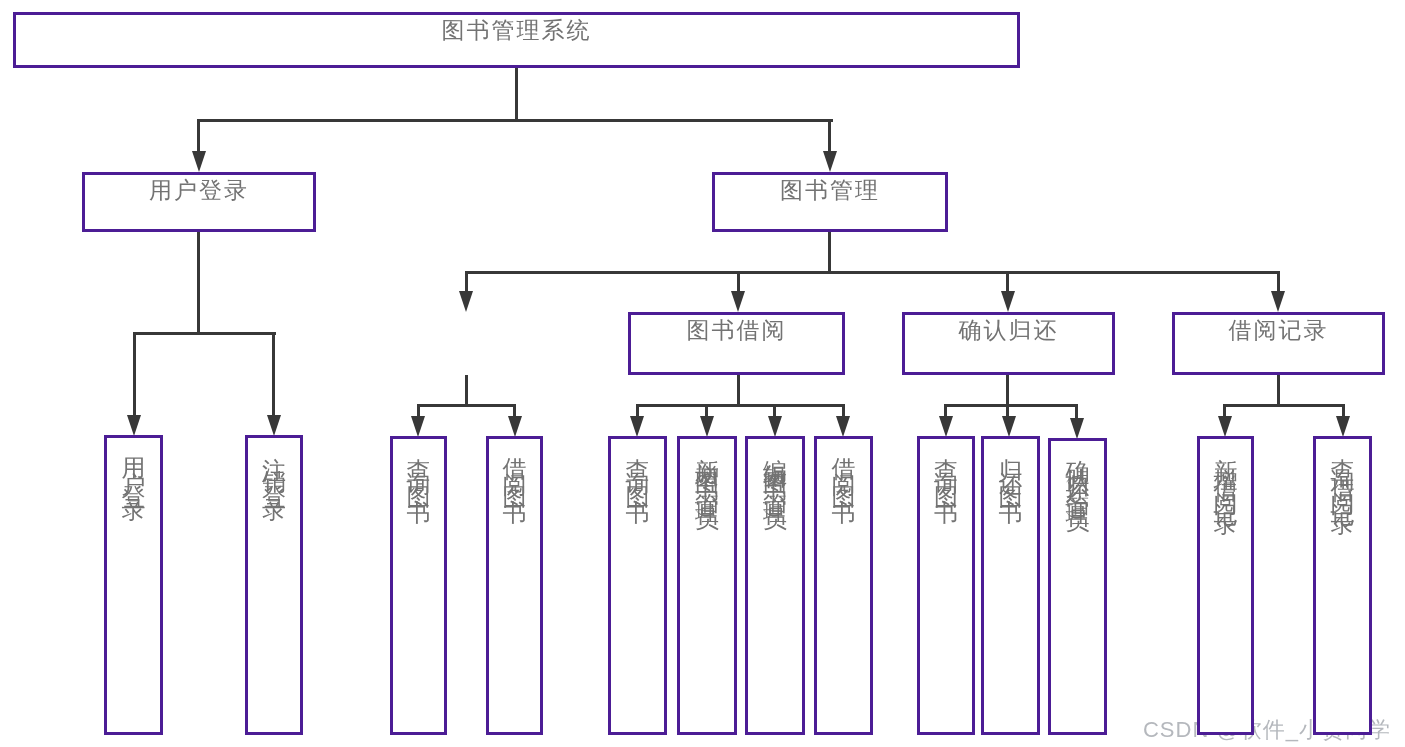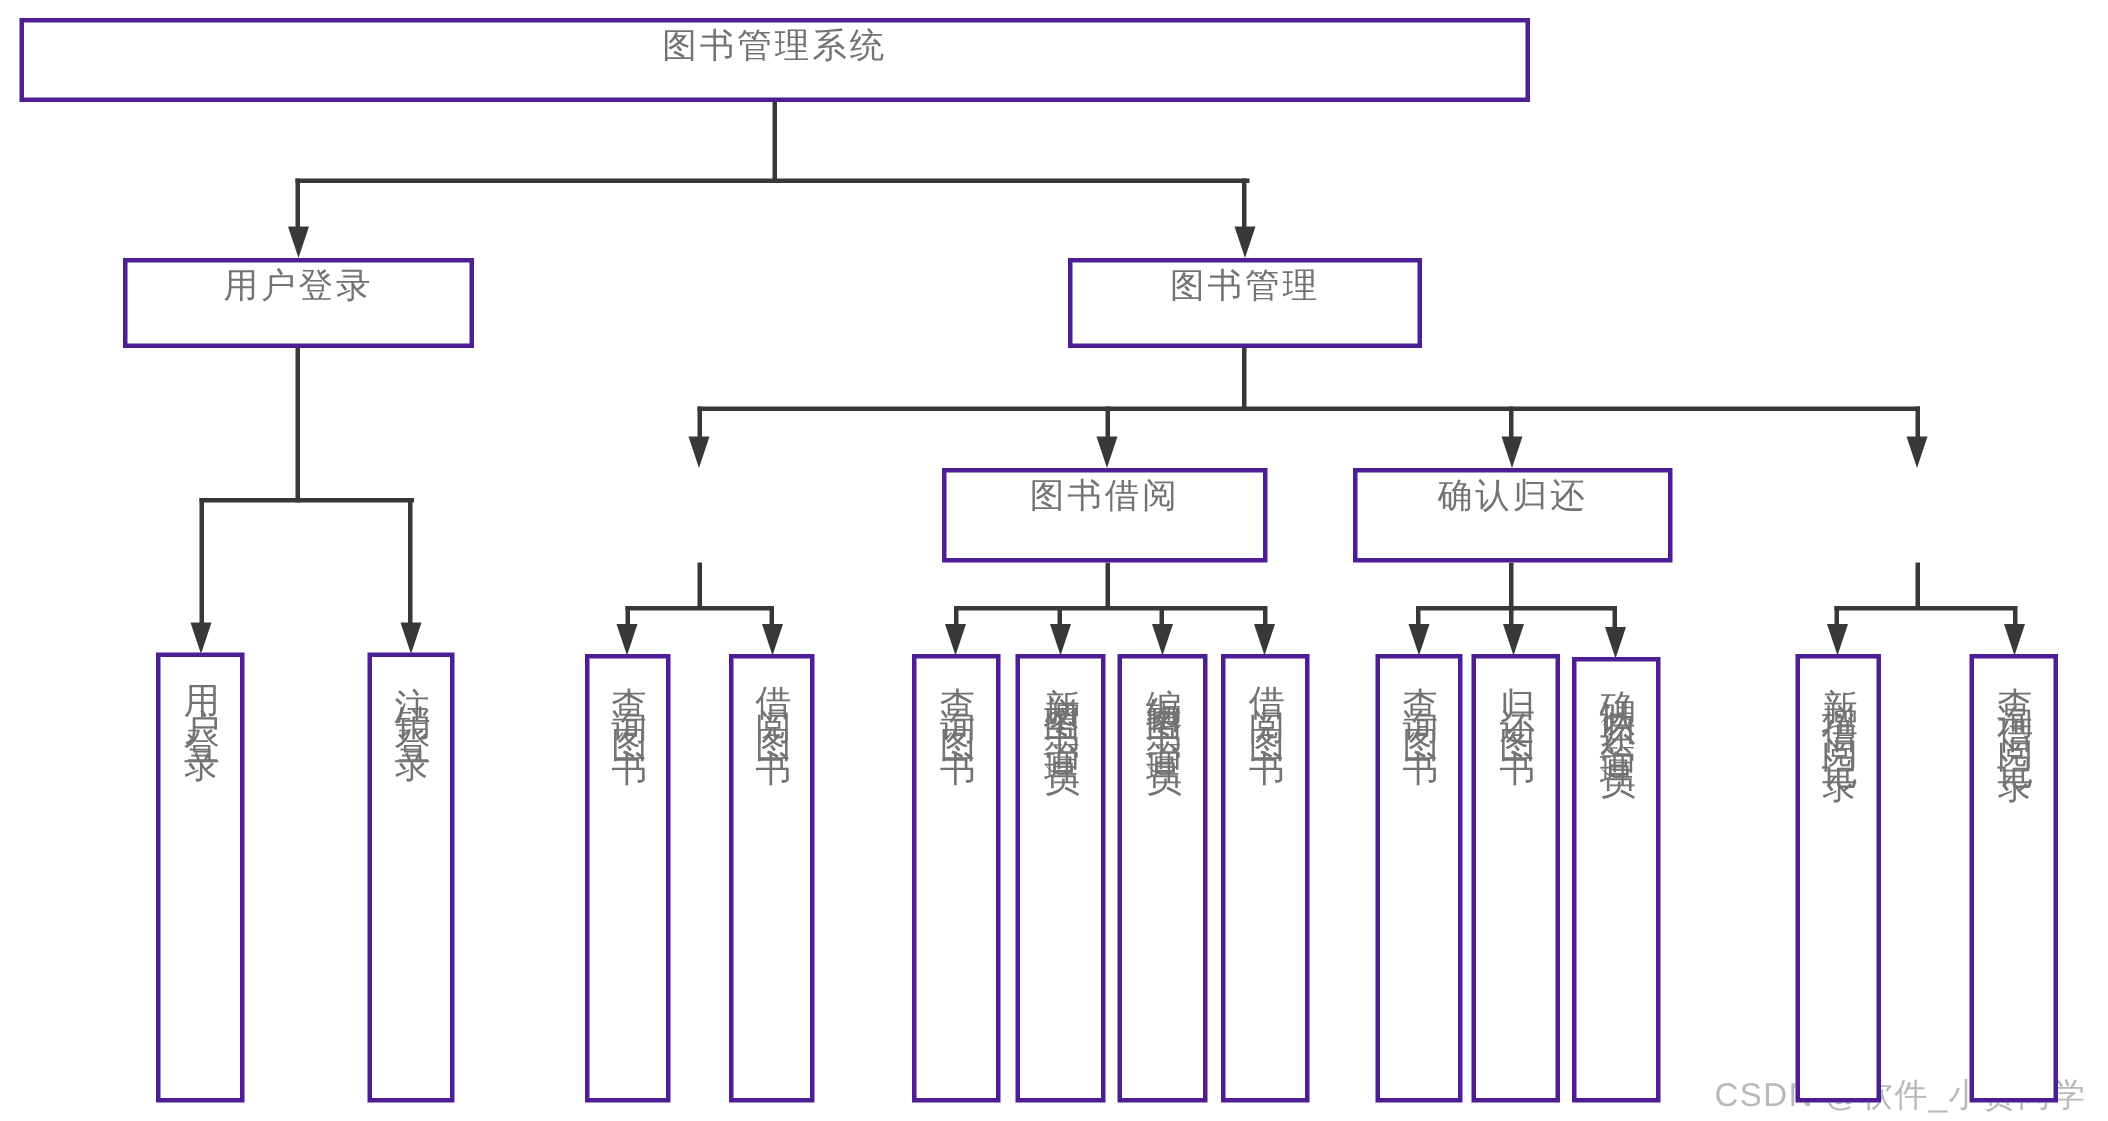--- a/index.html
+++ b/index.html
@@ -120,20 +120,23 @@
     </div>
     <div class="node h" style="left: 712px; top: 172px; width: 236px; height: 60px;">
       <span>图书管理</span>
     </div>
     <div class="node h" style="left: 628px; top: 312px; width: 217px; height: 63px;">
       <span>图书借阅</span>
     </div>
     <div class="node h" style="left: 902px; top: 312px; width: 213px; height: 63px;">
       <span>确认归还</span>
     </div>
+    <div class="node h" style="left: 1172px; top: 312px; width: 213px; height: 63px;">
+      <span>借阅记录</span>
+    </div>
     <div class="node v" style="left: 104px; top: 435px; width: 59px; height: 300px;">
       <span style="letter-spacing: 14px;">用户登录</span>
     </div>
     <div class="node v" style="left: 245px; top: 435px; width: 58px; height: 300px;">
       <span style="letter-spacing: 14px;">注销登录</span>
     </div>
     <div class="node v" style="left: 390px; top: 436px; width: 57px; height: 299px;">
       <span style="letter-spacing: 14px;">查询图书</span>
     </div>
     <div class="node v" style="left: 486px; top: 436px; width: 57px; height: 299px;">

